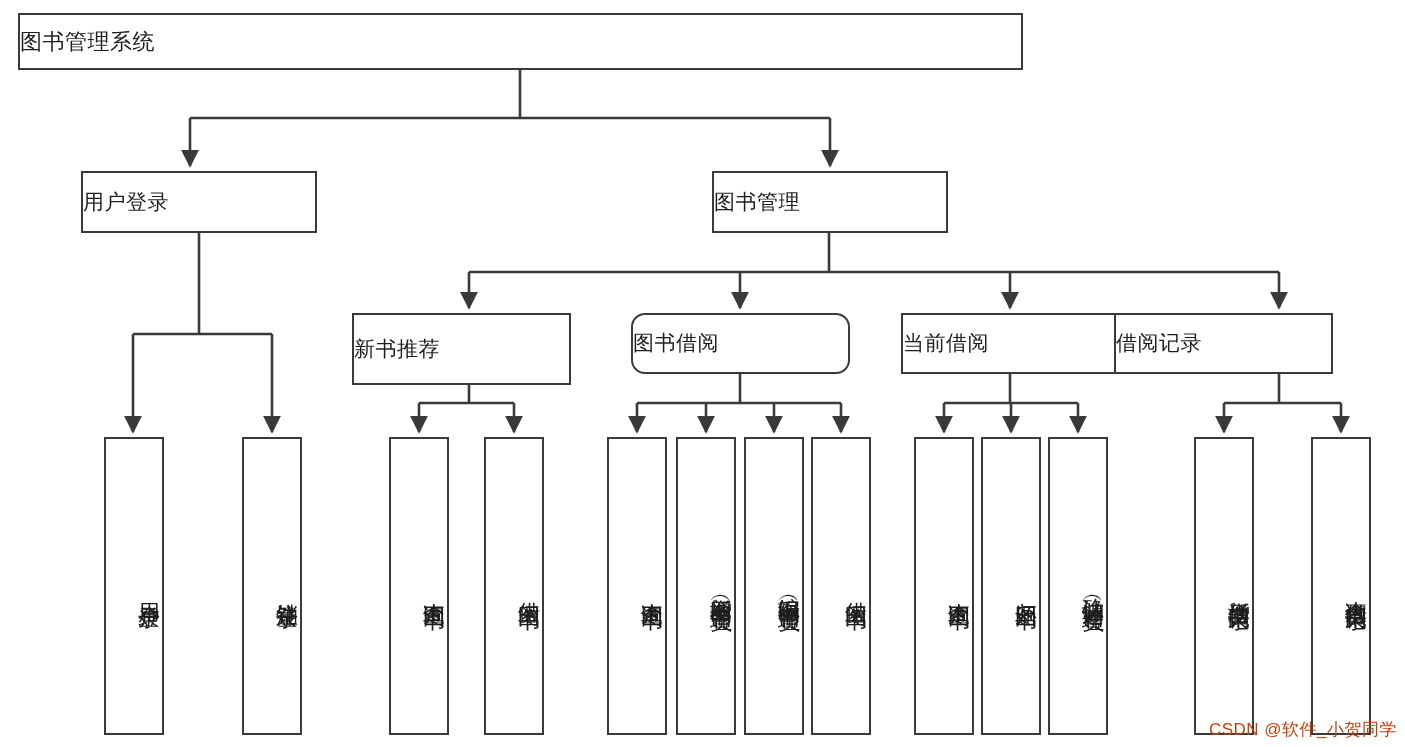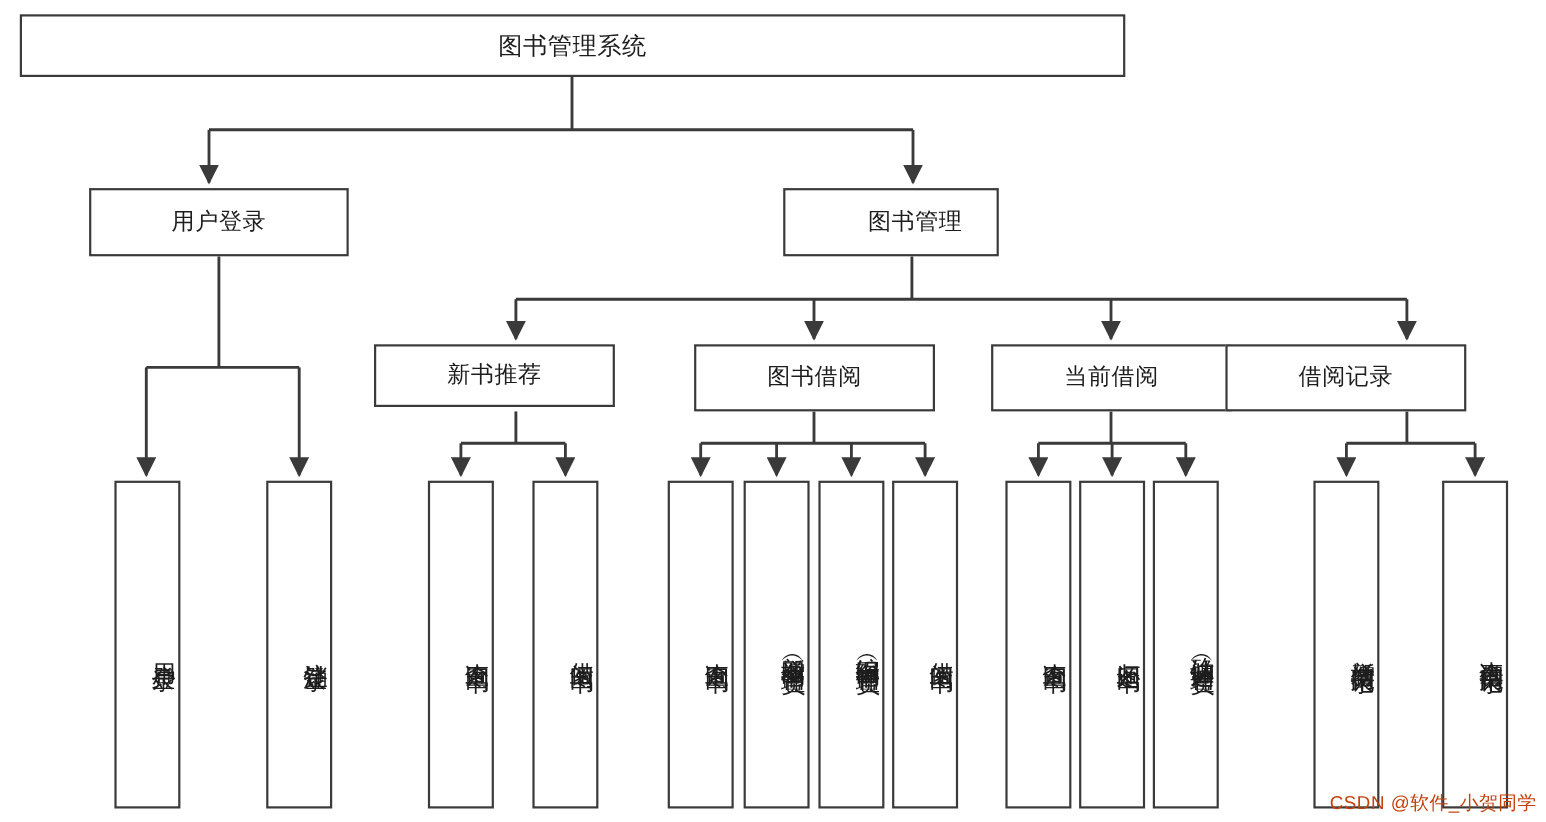--- a/index.html
+++ b/index.html
@@ -25,21 +25,21 @@
     height: 747px;
     pointer-events: none;
   }
   .node {
     position: absolute;
     box-sizing: border-box;
     border: 2.5px solid #3a3a3a;
     background: #ffffff;
     display: flex;
     align-items: center;
-    justify-content: center;
+    justify-content: flex-start;
     color: #1d1d1d;
     line-height: 1.15;
     z-index: 2;
   }
   .node-h {
     font-size: 21px;
     letter-spacing: 0.5px;
   }
   .node-root {
     font-size: 22px;
@@ -127,28 +127,28 @@
     </g>
   </svg>
 
   <div class="node node-h node-root" style="left:18px; top:13px; width:1005px; height:57px;">
     <span>图书管理系统</span>
   </div>
 
   <div class="node node-h" style="left:81px; top:171px; width:236px; height:62px;">
     <span>用户登录</span>
   </div>
-  <div class="node node-h" style="left:712px; top:171px; width:196px; height:62px;padding-left:44px;">
+  <div class="node node-h" style="left:712px; top:171px; width:236px; height:62px;">
     <span>图书管理</span>
   </div>
 
-  <div class="node node-h" style="left:340px; top:313px; width:219px; height:57px;">
+  <div class="node node-h" style="left:352px; top:313px; width:219px; height:72px;">
     <span>新书推荐</span>
   </div>
-  <div class="node node-h" style="left:631px; top:313px; width:219px; height:61px;">
+  <div class="node node-h" style="left:631px; top:313px; width:219px; height:61px;border-radius:14px;">
     <span>图书借阅</span>
   </div>
   <div class="node node-h" style="left:901px; top:313px; width:219px; height:61px;">
     <span>当前借阅</span>
   </div>
   <div class="node node-h" style="left:1114px; top:313px; width:219px; height:61px;">
     <span>借阅记录</span>
   </div>
 
   <div class="node node-v" style="left:104px; top:437px; width:60px; height:298px;">

